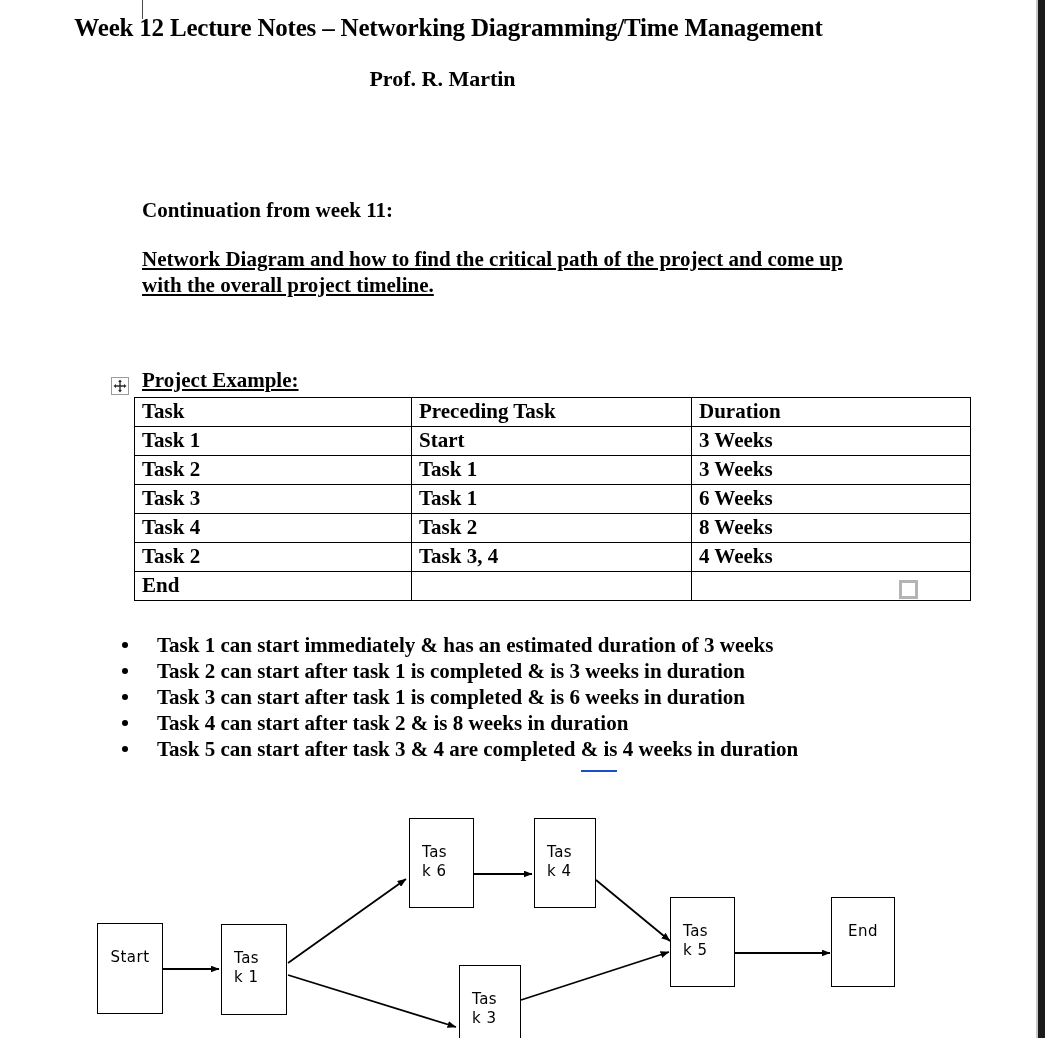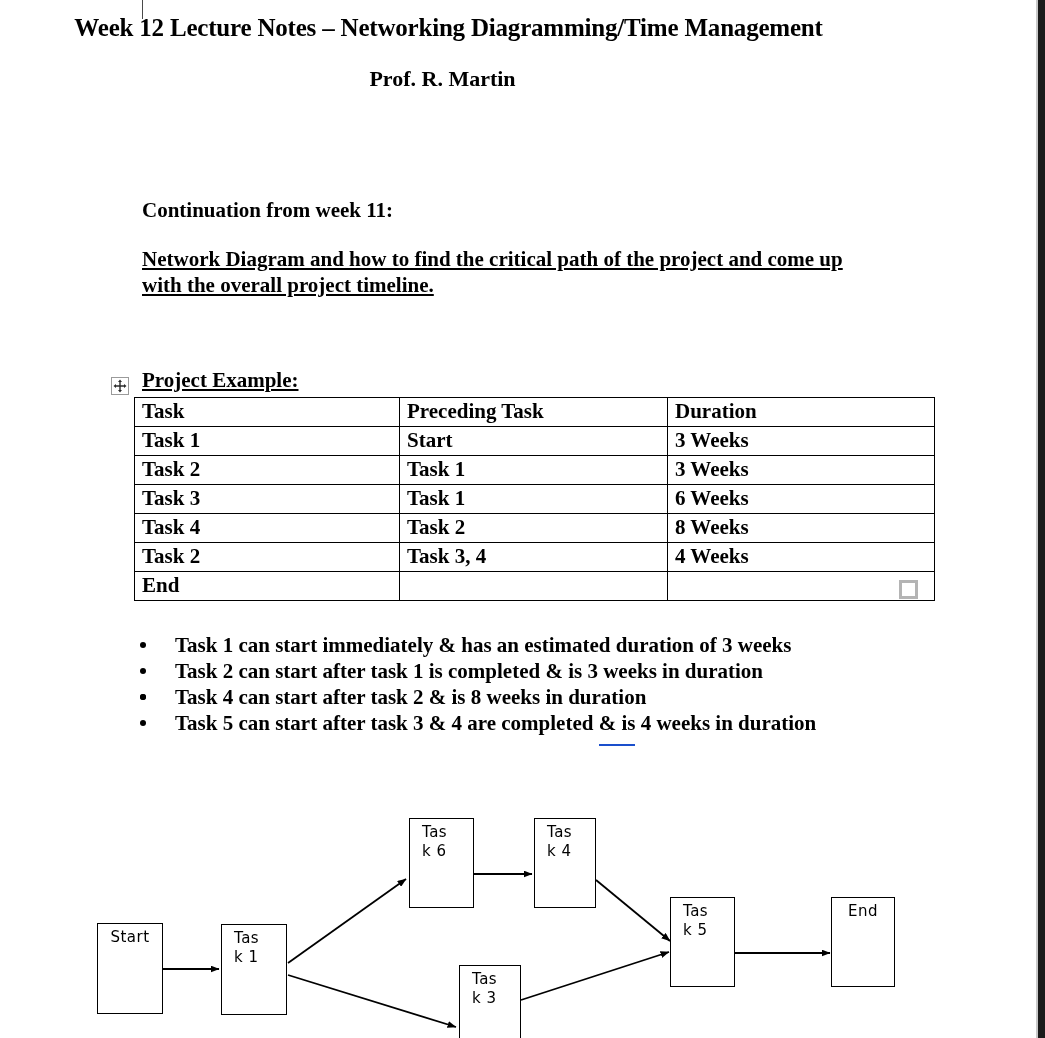--- a/index.html
+++ b/index.html
@@ -125,35 +125,35 @@
     position: absolute;
     left: 134px;
     top: 397px;
     width: 764px;
     border-collapse: collapse;
     table-layout: fixed;
   }
   .project-table td {
     border: 1.6px solid #000000;
     height: 26px;
-    padding: 0 4px 2px 7px;
+    padding: 0 16px 2px 7px;
     font-size: 21px;
     font-weight: bold;
     color: #000;
     vertical-align: middle;
     line-height: 24px;
   }
   .col-task     { width: 253px; }
   .col-prec     { width: 256px; }
   .col-duration { width: 255px; }
 
   
   .bullets {
     position: absolute;
-    left: 140px;
+    left: 122px;
     top: 632px;
     margin: 0;
     padding: 0;
     list-style: none;
   }
   .bullets li {
     position: relative;
     padding-left: 35px;
     font-size: 21px;
     font-weight: bold;
@@ -189,21 +189,21 @@
   .node-box {
     position: absolute;
     border: 1.6px solid #000000;
     background: #ffffff;
     box-sizing: border-box;
     font-family: "DejaVu Sans", "Liberation Sans", sans-serif;
     font-size: 15px;
     font-weight: normal;
     color: #000;
     line-height: 19px;
-    padding: 4px 0 0 12px;
+    padding: 24px 0 0 12px;
     letter-spacing: 0.5px;
   }
   .node-box.centered {
     padding-left: 0;
     text-align: center;
   }
 </style>
 </head>
 <body>
 
@@ -267,21 +267,21 @@
   <div class="table-resize-handle"></div>
 
   <ul class="bullets">
     <li>
       <span class="dot"></span><span>Task 1 can start immediately &amp; has an estimated duration of 3 weeks</span>
     </li>
     <li>
       <span class="dot"></span><span>Task 2 can start after task 1 is completed &amp; is 3 weeks in duration</span>
     </li>
     <li>
-      <span class="dot"></span>
+      <span class="dot"></span><span>Task 3 can start after task 1 is completed &amp; is 6 weeks in duration</span>
     </li>
     <li>
       <span class="dot"></span><span>Task 4 can start after task 2 &amp; is 8 weeks in duration</span>
     </li>
     <li>
       <span class="dot"></span><span>Task 5 can start after task 3 &amp; 4 are completed </span><span class="grammar-mark">&amp;  is</span><span> 4 weeks in duration</span>
     </li>
   </ul>
 
   <svg class="diagram" viewBox="0 0 1036 1038" aria-hidden="true">

